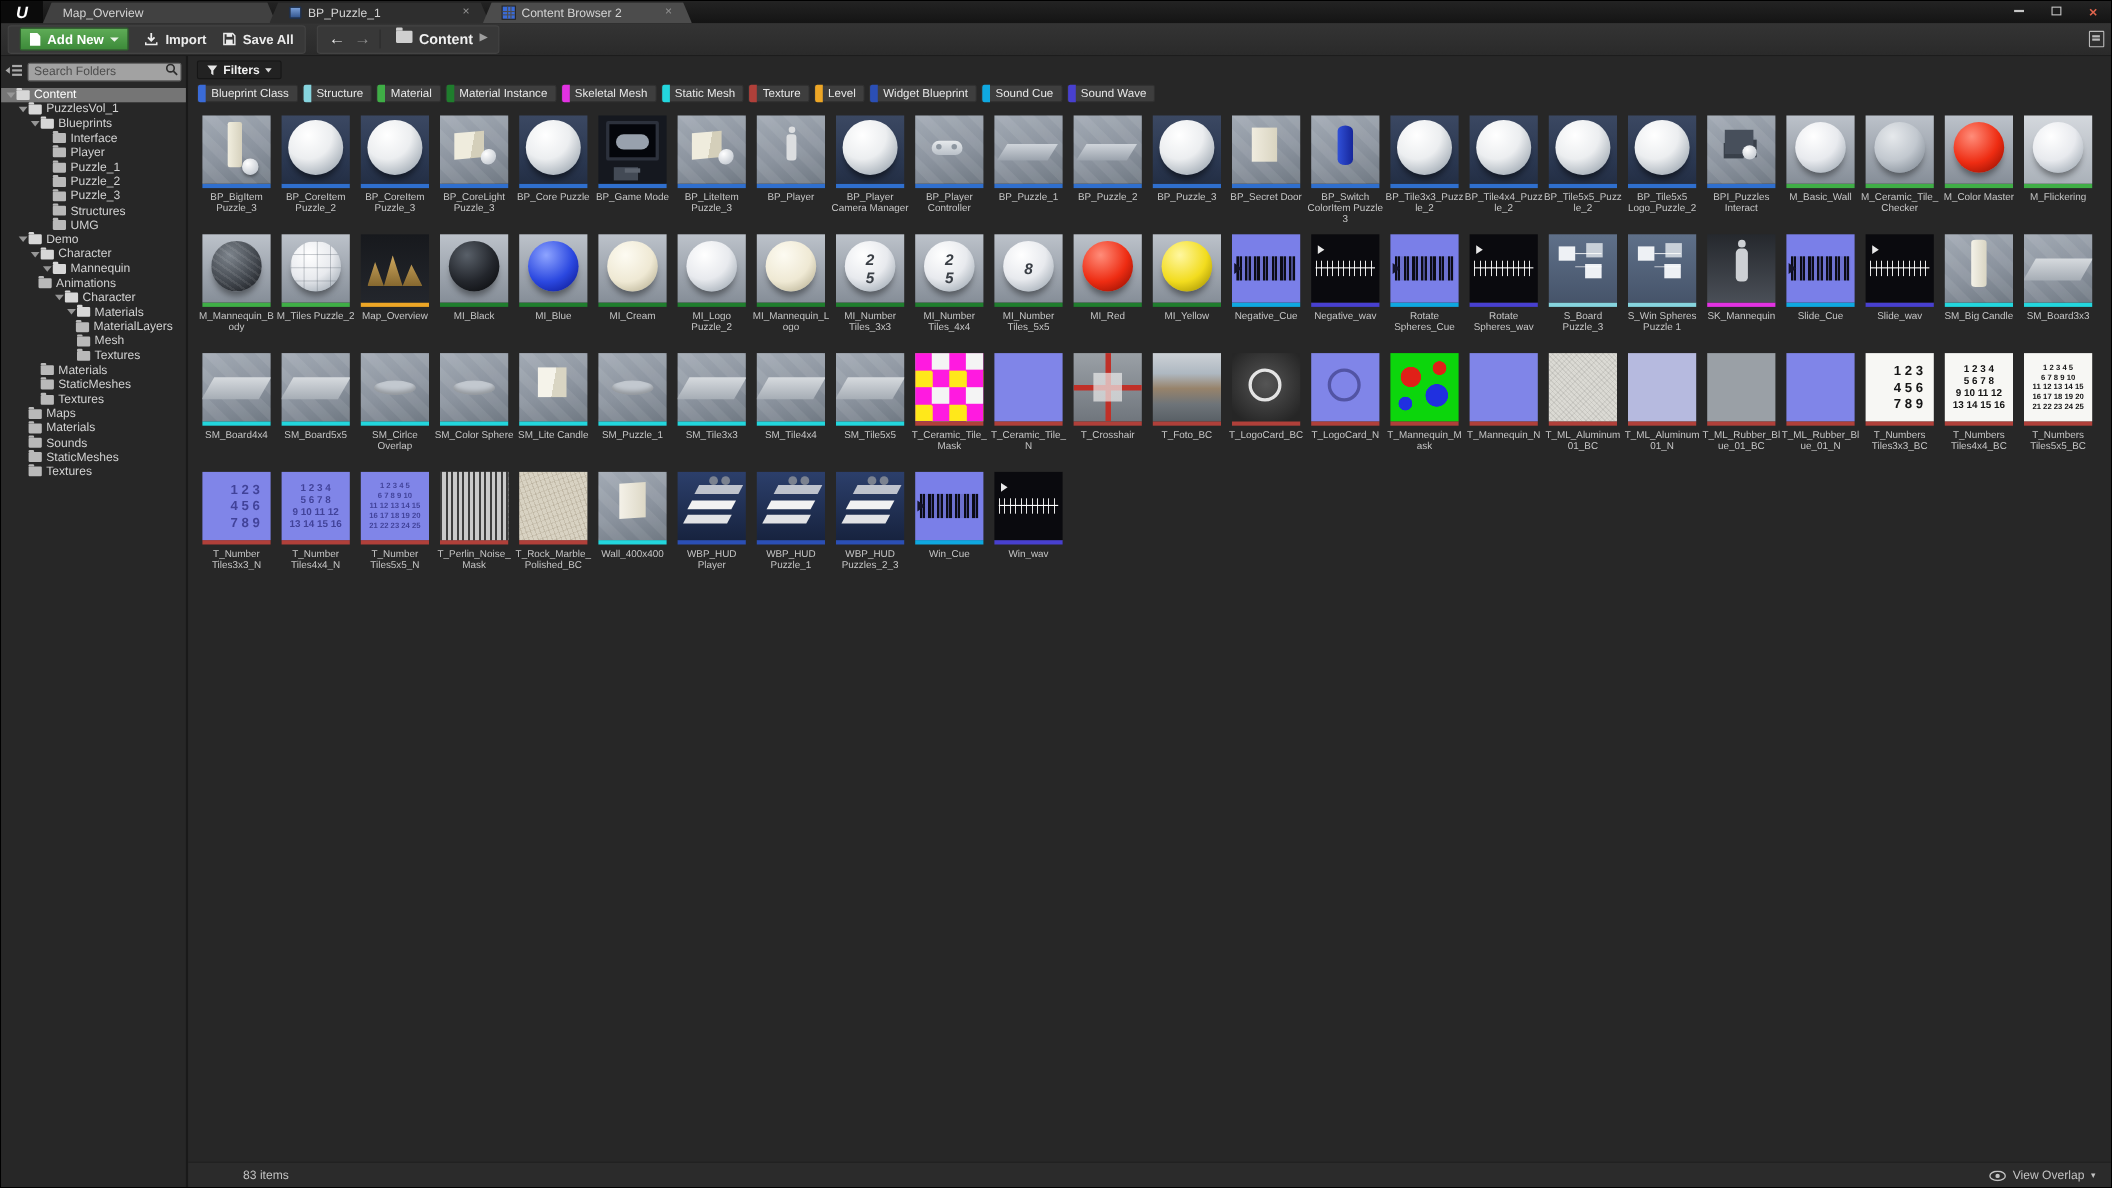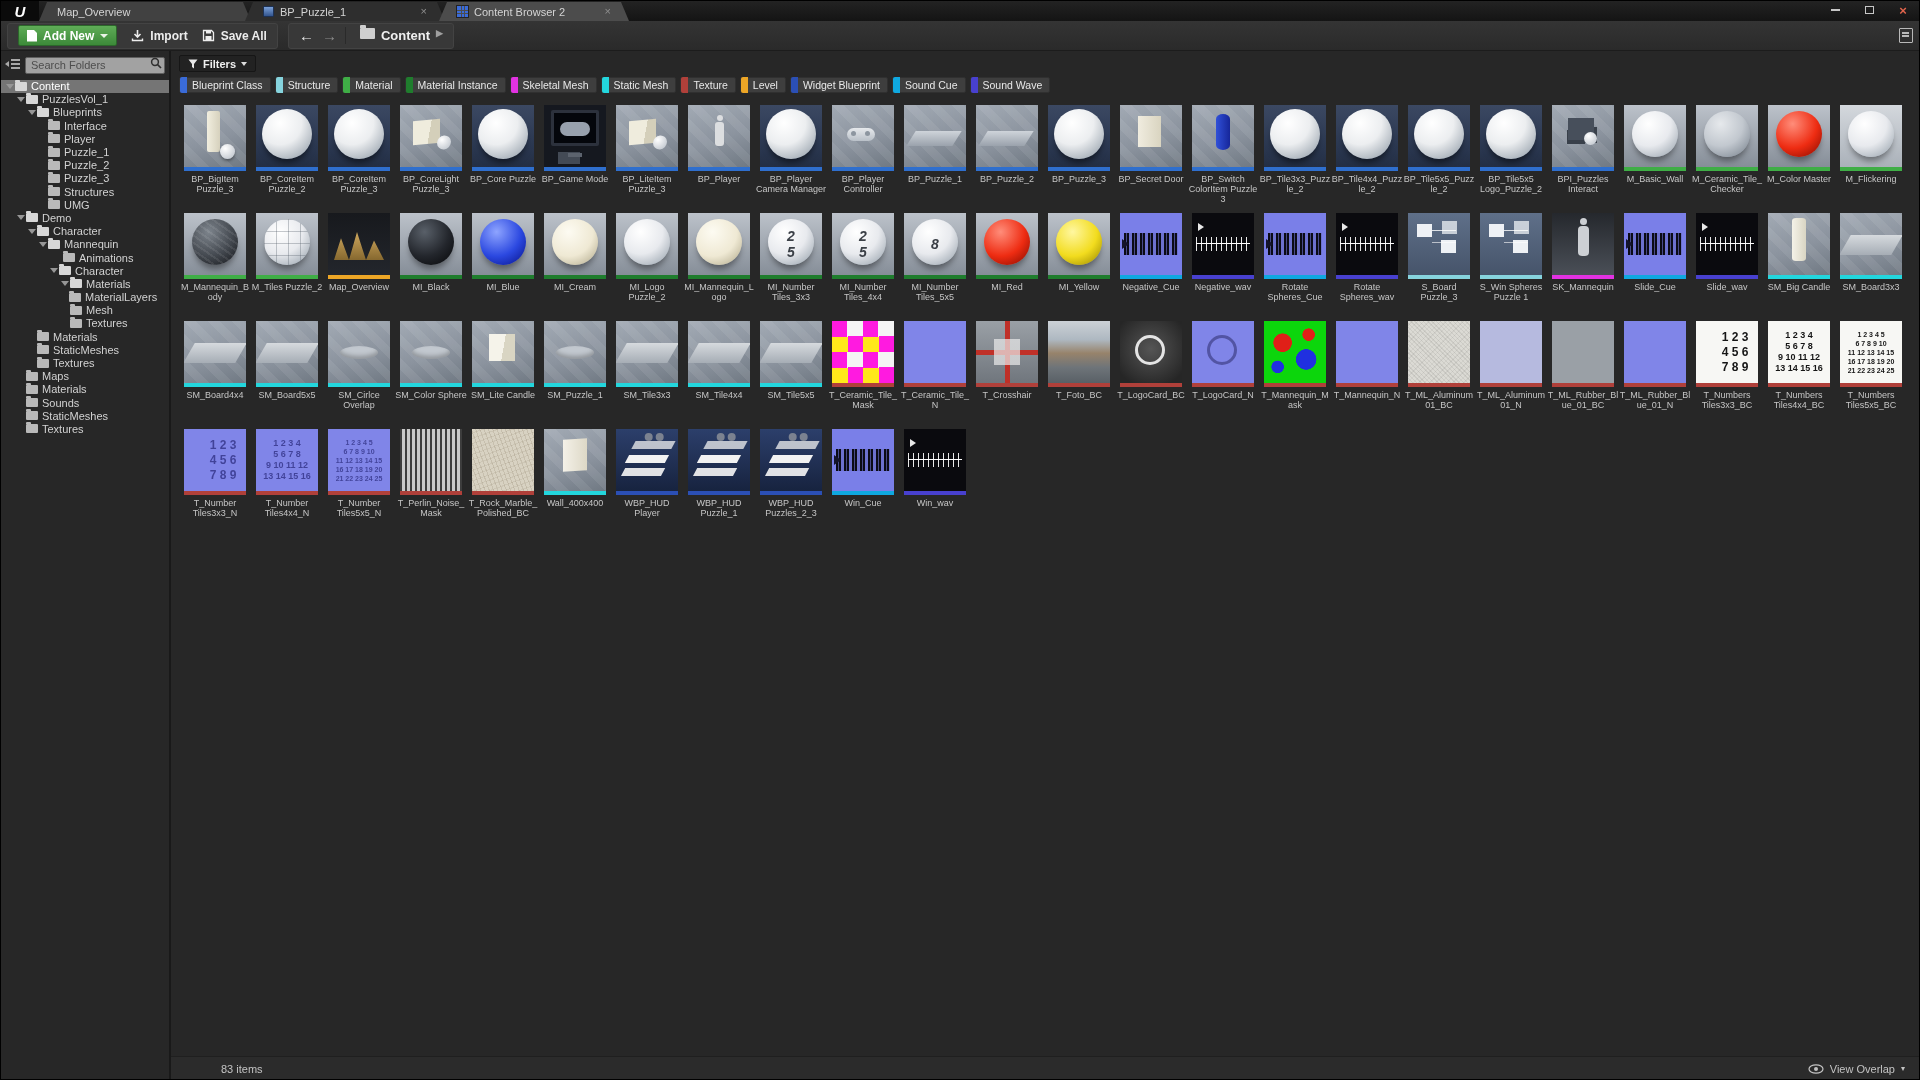--- a/index.html
+++ b/index.html
@@ -376,21 +376,21 @@
           <div class="tree-row" style="padding-left: 26px;">
             <span class="tree-arrow exp"></span>
             <span class="folder-icon open"></span>
             <span class="tree-label">Character</span>
           </div>
           <div class="tree-row" style="padding-left: 37px;">
             <span class="tree-arrow exp"></span>
             <span class="folder-icon open"></span>
             <span class="tree-label">Mannequin</span>
           </div>
-          <div class="tree-row" style="padding-left: 52px;">
+          <div class="tree-row" style="padding-left: 24px;">
             <span class="tree-arrow"></span>
             <span class="folder-icon"></span>
             <span class="tree-label">Animations</span>
           </div>
           <div class="tree-row" style="padding-left: 48px;">
             <span class="tree-arrow exp"></span>
             <span class="folder-icon open"></span>
             <span class="tree-label">Character</span>
           </div>
           <div class="tree-row" style="padding-left: 59px;">

